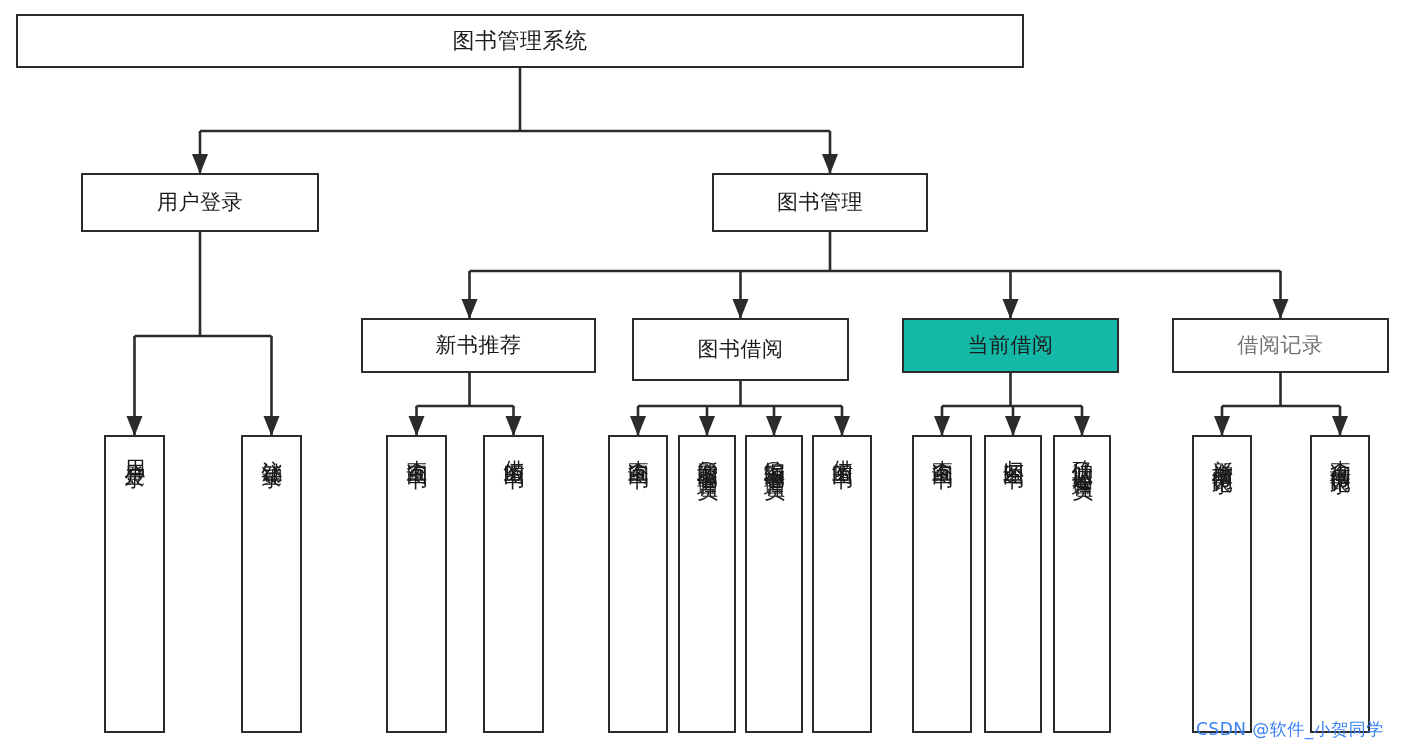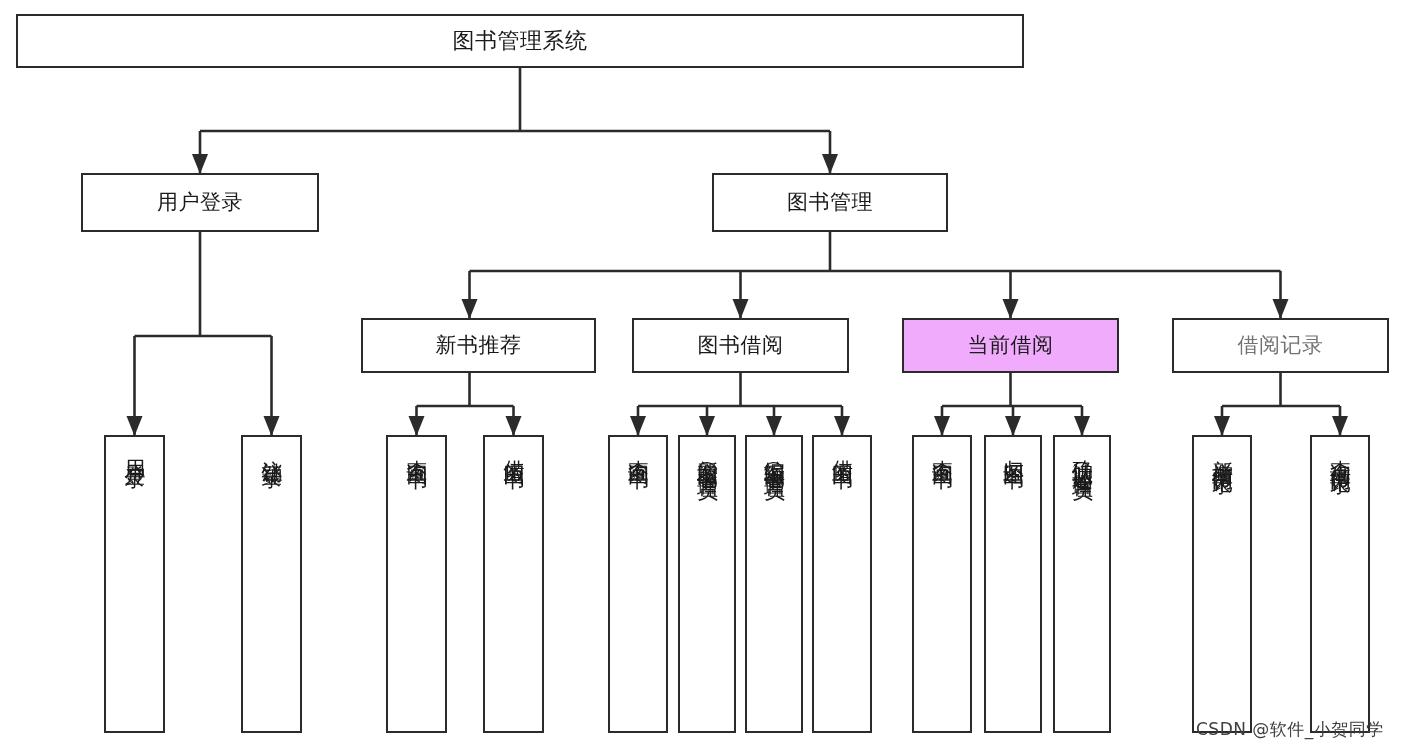--- a/index.html
+++ b/index.html
@@ -123,30 +123,30 @@
       <line x1="1340" y1="406" x2="1340" y2="435" stroke="#2b2b2b" stroke-width="2.6"></line>
       <polygon points="1332,416 1348,416 1340,436" fill="#2b2b2b"></polygon>
     </svg>
   <div id="nodes-layer">
       <div class="node horizontal root" style="left: 16px; top: 14px; width: 1008px; height: 54px; border-color: rgb(43, 43, 43); background: rgb(255, 255, 255); color: rgb(26, 26, 26);">
         <span class="node-label">图书管理系统</span>
       </div>
       <div class="node horizontal" style="left: 81px; top: 173px; width: 238px; height: 59px; border-color: rgb(43, 43, 43); background: rgb(255, 255, 255); color: rgb(26, 26, 26);">
         <span class="node-label">用户登录</span>
       </div>
-      <div class="node horizontal" style="left: 712px; top: 173px; width: 236px; height: 59px; border-color: rgb(43, 43, 43); background: rgb(255, 255, 255); color: rgb(26, 26, 26);">
+      <div class="node horizontal" style="left: 712px; top: 173px; width: 216px; height: 59px; border-color: rgb(43, 43, 43); background: rgb(255, 255, 255); color: rgb(26, 26, 26);">
         <span class="node-label">图书管理</span>
       </div>
       <div class="node horizontal" style="left: 361px; top: 318px; width: 235px; height: 55px; border-color: rgb(43, 43, 43); background: rgb(255, 255, 255); color: rgb(26, 26, 26);">
         <span class="node-label">新书推荐</span>
       </div>
-      <div class="node horizontal" style="left: 632px; top: 318px; width: 217px; height: 55px; border-color: rgb(43, 43, 43); background: rgb(255, 255, 255); color: rgb(26, 26, 26);">
+      <div class="node horizontal" style="left: 632px; top: 318px; width: 217px; height: 63px; border-color: rgb(43, 43, 43); background: rgb(255, 255, 255); color: rgb(26, 26, 26);">
         <span class="node-label">图书借阅</span>
       </div>
-      <div class="node horizontal" style="left: 902px; top: 318px; width: 217px; height: 55px; border-color: rgb(43, 43, 43); background: #f0abfc; color: rgb(26, 26, 26);">
+      <div class="node horizontal" style="left: 902px; top: 318px; width: 217px; height: 55px; border-color: rgb(43, 43, 43); background: #14b8a6; color: rgb(26, 26, 26);">
         <span class="node-label">当前借阅</span>
       </div>
       <div class="node horizontal" style="left: 1172px; top: 318px; width: 217px; height: 55px; border-color: rgb(43, 43, 43); background: rgb(255, 255, 255); color: #737373;">
         <span class="node-label">借阅记录</span>
       </div>
       <div class="node vertical" style="left: 104px; top: 435px; width: 61px; height: 298px; border-color: rgb(43, 43, 43); background: rgb(255, 255, 255); color: rgb(26, 26, 26);">
         <span class="node-label">用户登录</span>
       </div>
       <div class="node vertical" style="left: 241px; top: 435px; width: 61px; height: 298px; border-color: rgb(43, 43, 43); background: rgb(255, 255, 255); color: rgb(26, 26, 26);">
         <span class="node-label">注销登录</span>
@@ -178,14 +178,14 @@
       <div class="node vertical" style="left: 1053px; top: 435px; width: 58px; height: 298px; border-color: rgb(43, 43, 43); background: rgb(255, 255, 255); color: rgb(26, 26, 26);">
         <span class="node-label">确认归还（管理员）</span>
       </div>
       <div class="node vertical" style="left: 1192px; top: 435px; width: 60px; height: 298px; border-color: rgb(43, 43, 43); background: rgb(255, 255, 255); color: rgb(26, 26, 26);">
         <span class="node-label">新增借阅记录</span>
       </div>
       <div class="node vertical" style="left: 1310px; top: 435px; width: 60px; height: 298px; border-color: rgb(43, 43, 43); background: rgb(255, 255, 255); color: rgb(26, 26, 26);">
         <span class="node-label">查询借阅记录</span>
       </div>
     </div>
-  <div class="watermark" style="left: 1196px; top: 718px; color: #404040;">CSDN @软件_小贺同学</div>
+  <div class="watermark" style="left: 1196px; top: 718px; color: #3b82f6;">CSDN @软件_小贺同学</div>
 </div>
 
 </body></html>

